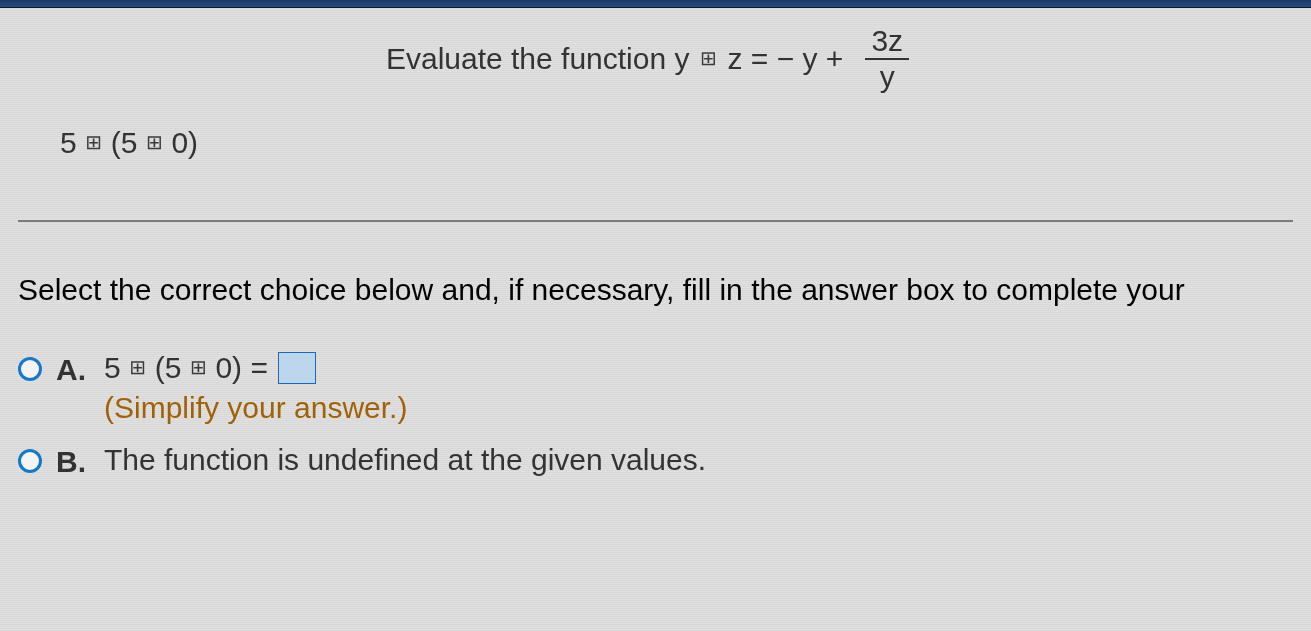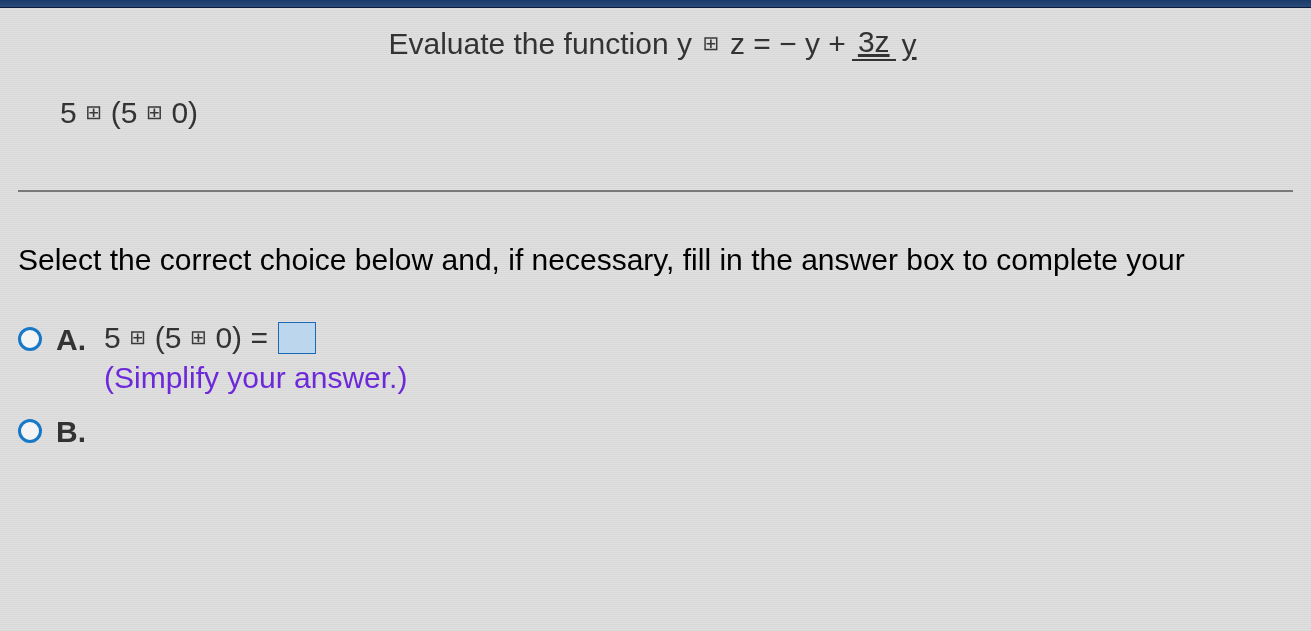--- a/index.html
+++ b/index.html
@@ -26,25 +26,25 @@
     color: #333;
     display: flex;
     align-items: center;
     flex-wrap: wrap;
     gap: 6px;
     line-height: 1.2;
     justify-content: center;
   }
   .frac {
     display: inline-flex;
+    flex-direction: column;
     align-items: center;
     vertical-align: middle;
-    margin: 0 0;
+    margin: 0 16px;
     line-height: 1;
-    text-decoration: underline;
   }
   .frac .num { border-bottom: 2px solid #333; padding: 0 6px 2px 6px; }
   .frac .den { padding: 2px 6px 0 6px; }
   .sub-values {
     margin-top: 34px;
     margin-left: 42px;
     font-size: 30px;
     color: #333;
     display: flex;
     align-items: center;
@@ -111,21 +111,21 @@
   .answer-box {
     display: inline-block;
     width: 38px;
     height: 32px;
     border: 1px solid #1a6ab8;
     background: #bcd6ee;
     margin-left: 6px;
   }
   .hint {
     margin-top: 6px;
-    color: #6d28d9;
+    color: #a16207;
     text-align: right;
   }
 </style>
 </head>
 <body>
 
 <div class="top-bar"></div>
 
 <div class="content">
 
@@ -165,17 +165,18 @@
           <span>0) =</span>
           <span class="answer-box"></span>
         </div>
         <div class="hint">(Simplify your answer.)</div>
       </div>
     </div>
 
     <div class="choice-row">
       <div class="radio"></div>
       <div class="choice-label">B.</div>
+      <div class="choice-body">The function is undefined at the given values.</div>
     </div>
 
   </div>
 
 </div>
 
 </body></html>

